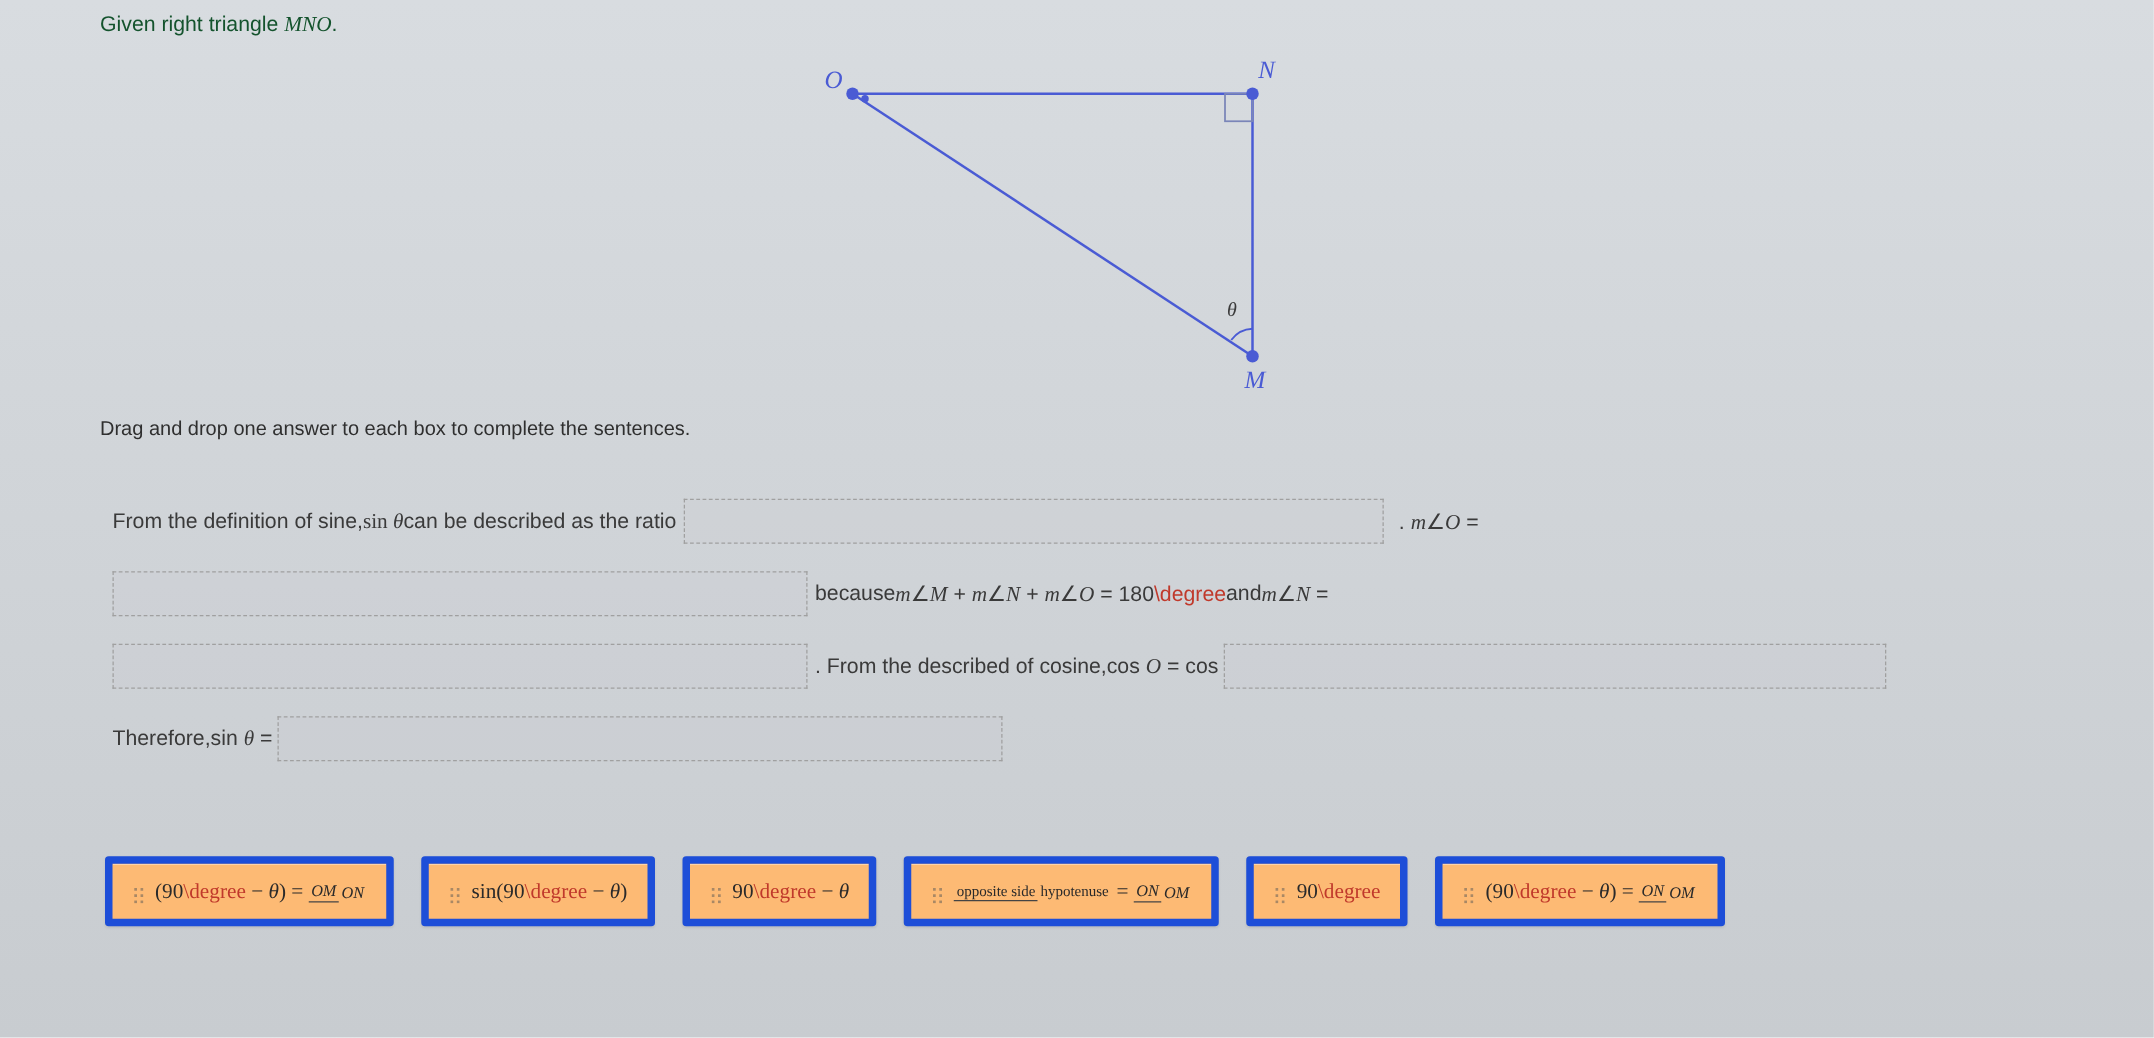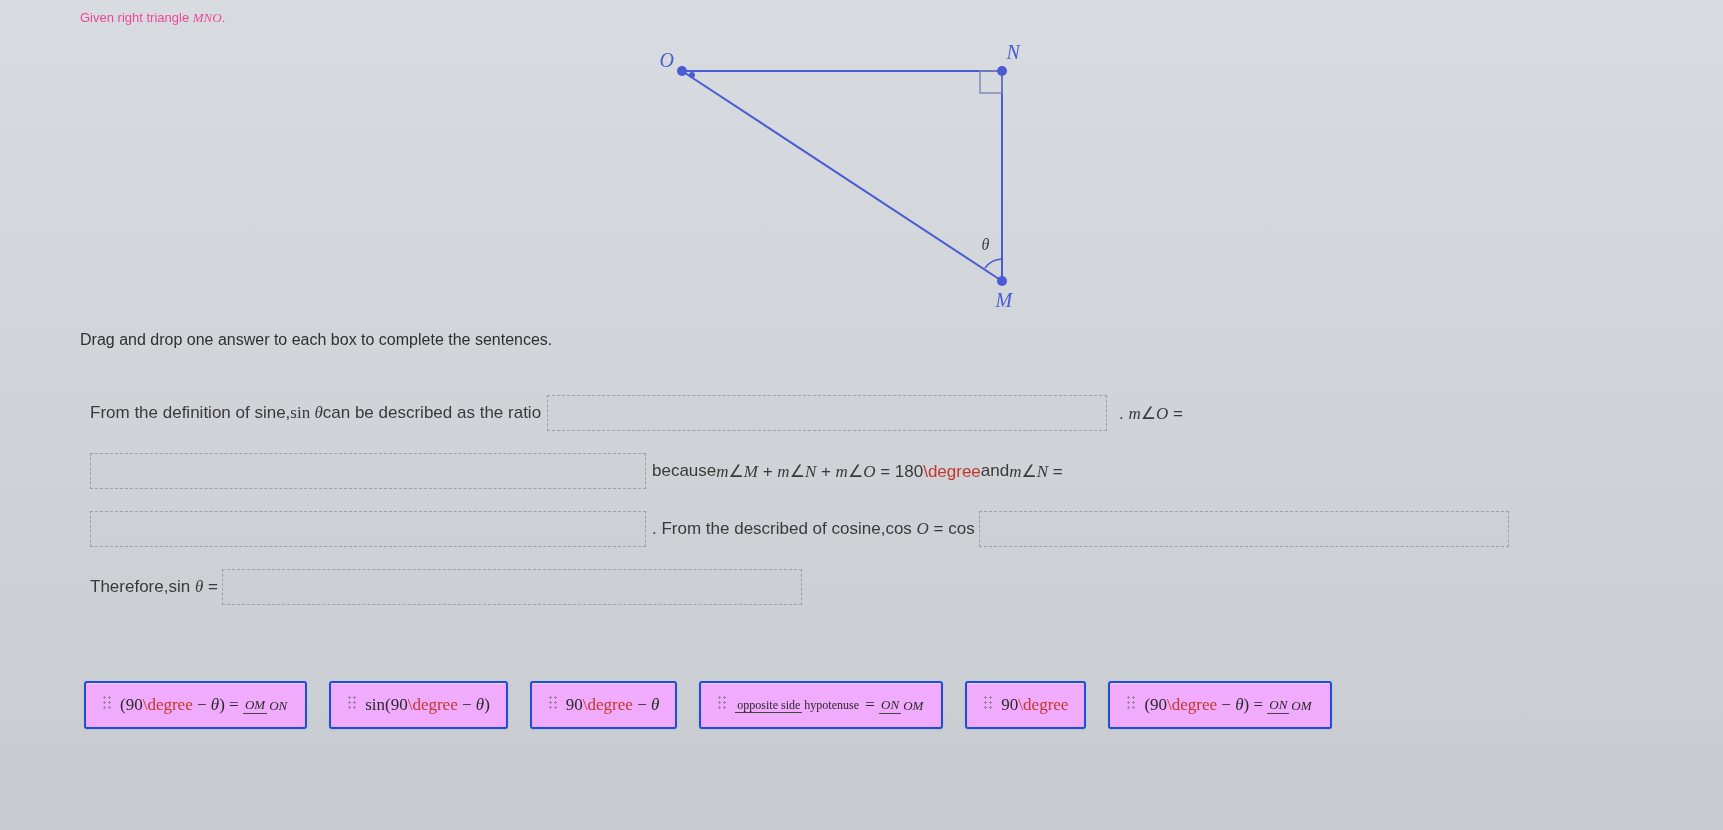--- a/index.html
+++ b/index.html
@@ -5,21 +5,21 @@
     * { box-sizing: border-box; margin: 0; padding: 0; }
     body {
       font-family: Arial, Helvetica, sans-serif;
       background: linear-gradient(180deg, #d8dce0 0%, #c8ccd0 100%);
       width: 1723px;
       height: 830px;
       padding: 10px 80px;
       color: #3a3a3a;
       overflow: hidden;
     }
-    .top-text { font-size: 13px; color: #ec4899; }
+    .top-text { font-size: 17px; color: #14532d; }
     .top-text .math-it { font-style: italic; font-family: "Times New Roman", serif; }
     .figure {
       width: 420px;
       height: 280px;
       margin: 15px auto 10px;
       position: relative;
     }
     .instruct { font-size: 16px; color: #2f2f2f; margin-top: 10px; margin-bottom: 36px; }
     .proof-area {
       font-size: 17px;
@@ -43,26 +43,26 @@
     .upright-math { font-family: "Times New Roman", serif; }
     .red { color: #c0392b; }
     .tile-bar {
       display: flex;
       align-items: stretch;
       gap: 22px;
       margin-top: 36px;
       padding: 8px 4px;
     }
     .tile {
-      background: #f0abfc;
-      border: 2px solid #1d4ed8;
+      background: #fdba74;
+      border: 6px solid #1d4ed8;
       border-radius: 3px;
       padding: 12px 16px;
       display: flex;
-      align-items: flex-start;
+      align-items: flex-end;
       gap: 8px;
       color: #2a2a2a;
       font-family: "Times New Roman", serif;
       font-size: 17px;
       cursor: grab;
       box-shadow: inset 0 1px 0 rgba(255,255,255,.4), 0 1px 2px rgba(0,0,0,.08);
     }
     .grip {
       display: inline-block;
       width: 10px;

